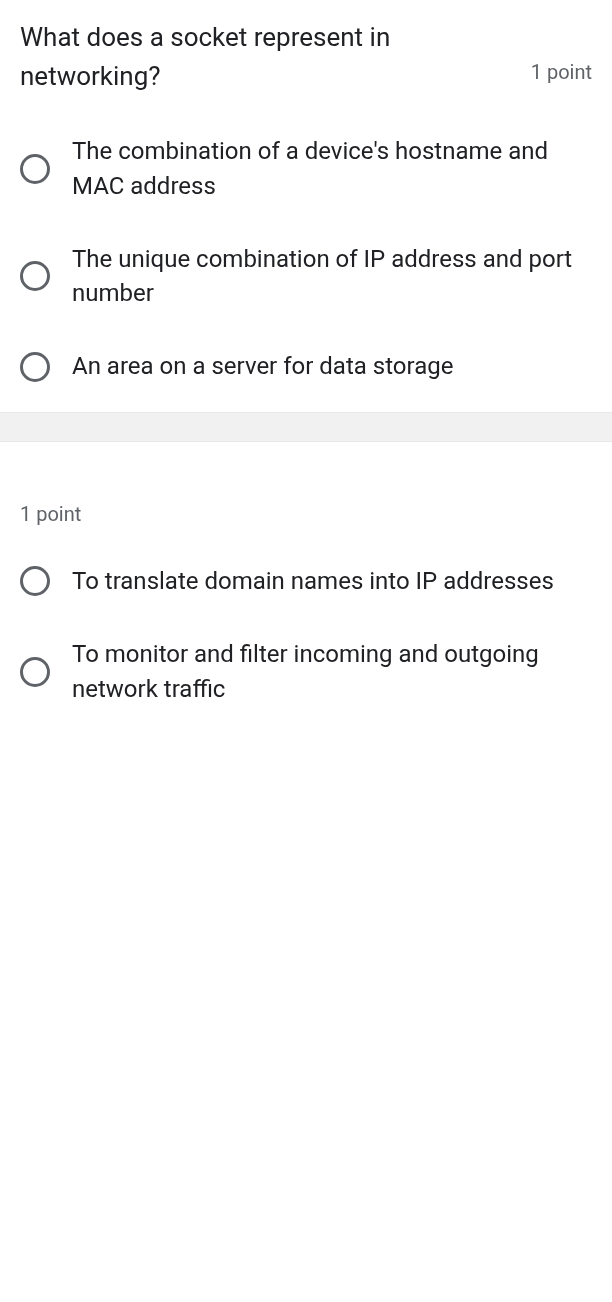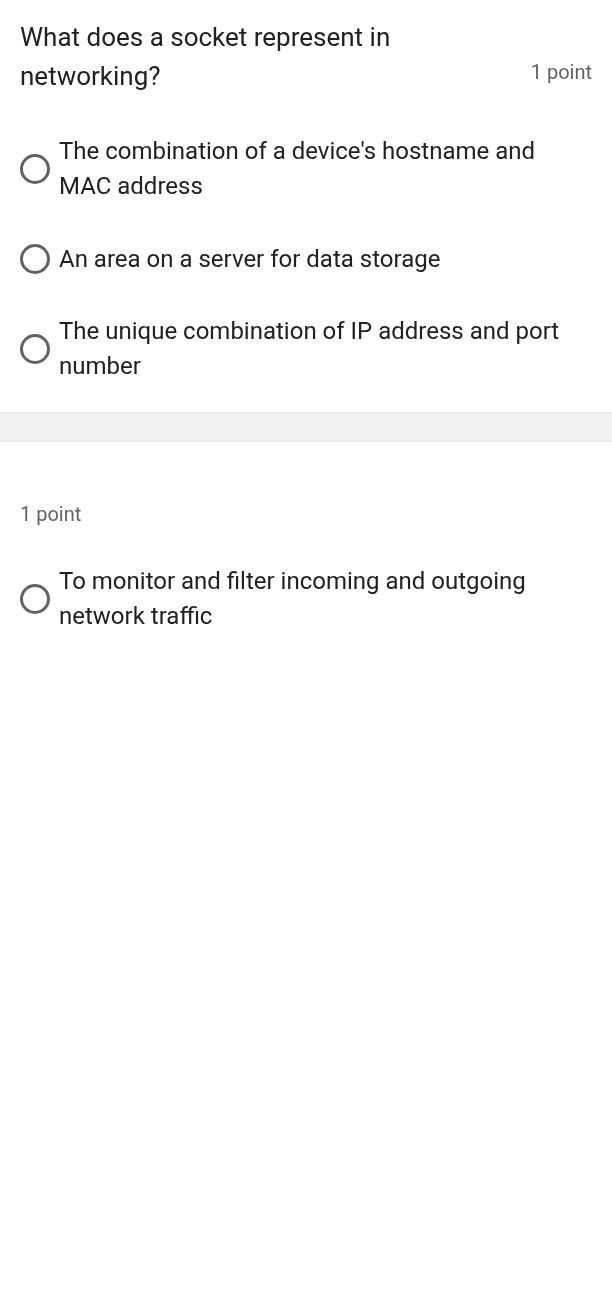--- a/index.html
+++ b/index.html
@@ -43,21 +43,21 @@
     margin-top: 36px;
   }
   .options {
     display: flex;
     flex-direction: column;
     gap: 38px;
   }
   .option {
     display: flex;
     align-items: center;
-    gap: 9px;
+    gap: 22px;
     cursor: pointer;
   }
   .radio {
     width: 30px;
     height: 30px;
     border: 3px solid #5f6368;
     border-radius: 50%;
     flex-shrink: 0;
   }
   .opt-label {
@@ -74,34 +74,38 @@
     <div class="q-text">What does a socket represent in networking?</div>
     <div class="q-points">1 point</div>
   </div>
   <div class="options">
     <div class="option">
       <div class="radio"></div>
       <div class="opt-label">The combination of a device's hostname and MAC address</div>
     </div>
     <div class="option">
       <div class="radio"></div>
-      <div class="opt-label">An area on a server for data storage</div>
+      <div class="opt-label">The unique combination of IP address and port number</div>
     </div>
     <div class="option">
       <div class="radio"></div>
-      <div class="opt-label">The unique combination of IP address and port number</div>
+      <div class="opt-label">An area on a server for data storage</div>
     </div>
   </div>
 </div>
 
 <div class="gap"></div>
 
 <div class="card">
   <div class="q-header">
     <div class="q-points">1 point</div>
   </div>
   <div class="options">
     <div class="option">
       <div class="radio"></div>
+      <div class="opt-label">To translate domain names into IP addresses</div>
+    </div>
+    <div class="option">
+      <div class="radio"></div>
       <div class="opt-label">To monitor and filter incoming and outgoing network traffic</div>
     </div>
   </div>
 </div>
 
 </body></html>

